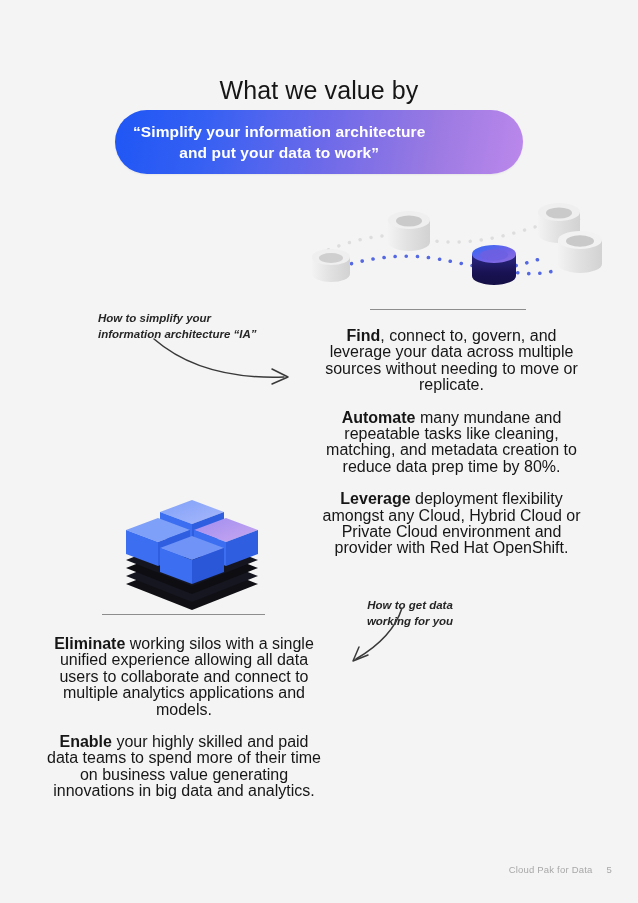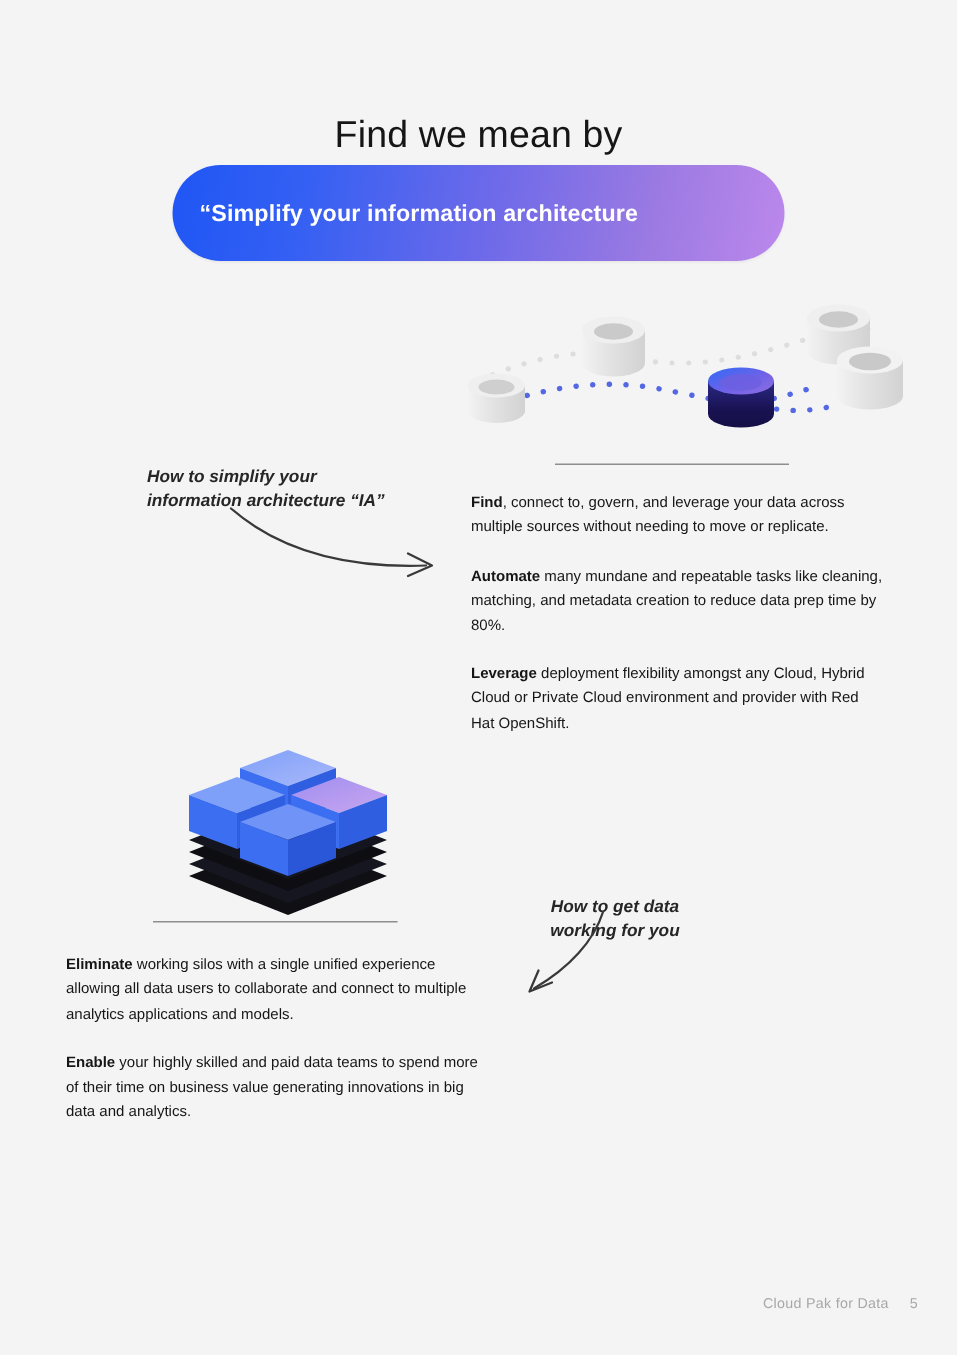--- a/index.html
+++ b/index.html
@@ -55,45 +55,46 @@
     color:#262626;
   }
   .annot-1{left:98px;top:311px;width:200px;text-align:left;}
   .annot-2{left:330px;top:598px;width:160px;text-align:center;}
 
   .arrow{position:absolute;}
   .arrow-1{left:150px;top:335px;width:155px;height:55px;}
   .arrow-2{left:340px;top:605px;width:90px;height:65px;}
 
   
-  .copy{position:absolute;font-size:10px;line-height:16.4px;color:#161616;}
+  .copy{position:absolute;font-size:16px;line-height:16.4px;color:#161616;text-align:center;}
   .copy p{margin:0 0 16px 0;}
   .copy p:last-child{margin-bottom:0;}
   .copy b{font-weight:700;}
   .copy-right{left:314px;top:328px;width:275px;}
   .copy-left{left:44px;top:636px;width:280px;}
 
   
   .footer{
     position:absolute;right:26px;bottom:28px;
     display:flex;align-items:flex-end;gap:14px;
     font-size:9.5px;color:#a8a8a8;letter-spacing:.2px;
   }
   .footer .pg{color:#a8a8a8;}
 </style>
 </head>
 <body>
 
 <div class="page">
 
-  <div class="heading">Find we mean by</div>
+  <div class="heading">What we value by</div>
 
   <div class="pill">
     <div class="pill-text">
       <span>“Simplify your information architecture</span><br>
+      <span>and put your data to work”</span>
     </div>
   </div>
 
   <div class="cyl-art">
     <svg width="310" height="110" viewBox="0 0 310 110" xmlns="http://www.w3.org/2000/svg">
       <defs>
         <linearGradient id="gTop" x1="0" y1="0" x2="1" y2="1">
           <stop offset="0%" stop-color="#2f6bf5"></stop>
           <stop offset="55%" stop-color="#6f62e8"></stop>
           <stop offset="100%" stop-color="#8f6fe0"></stop>

